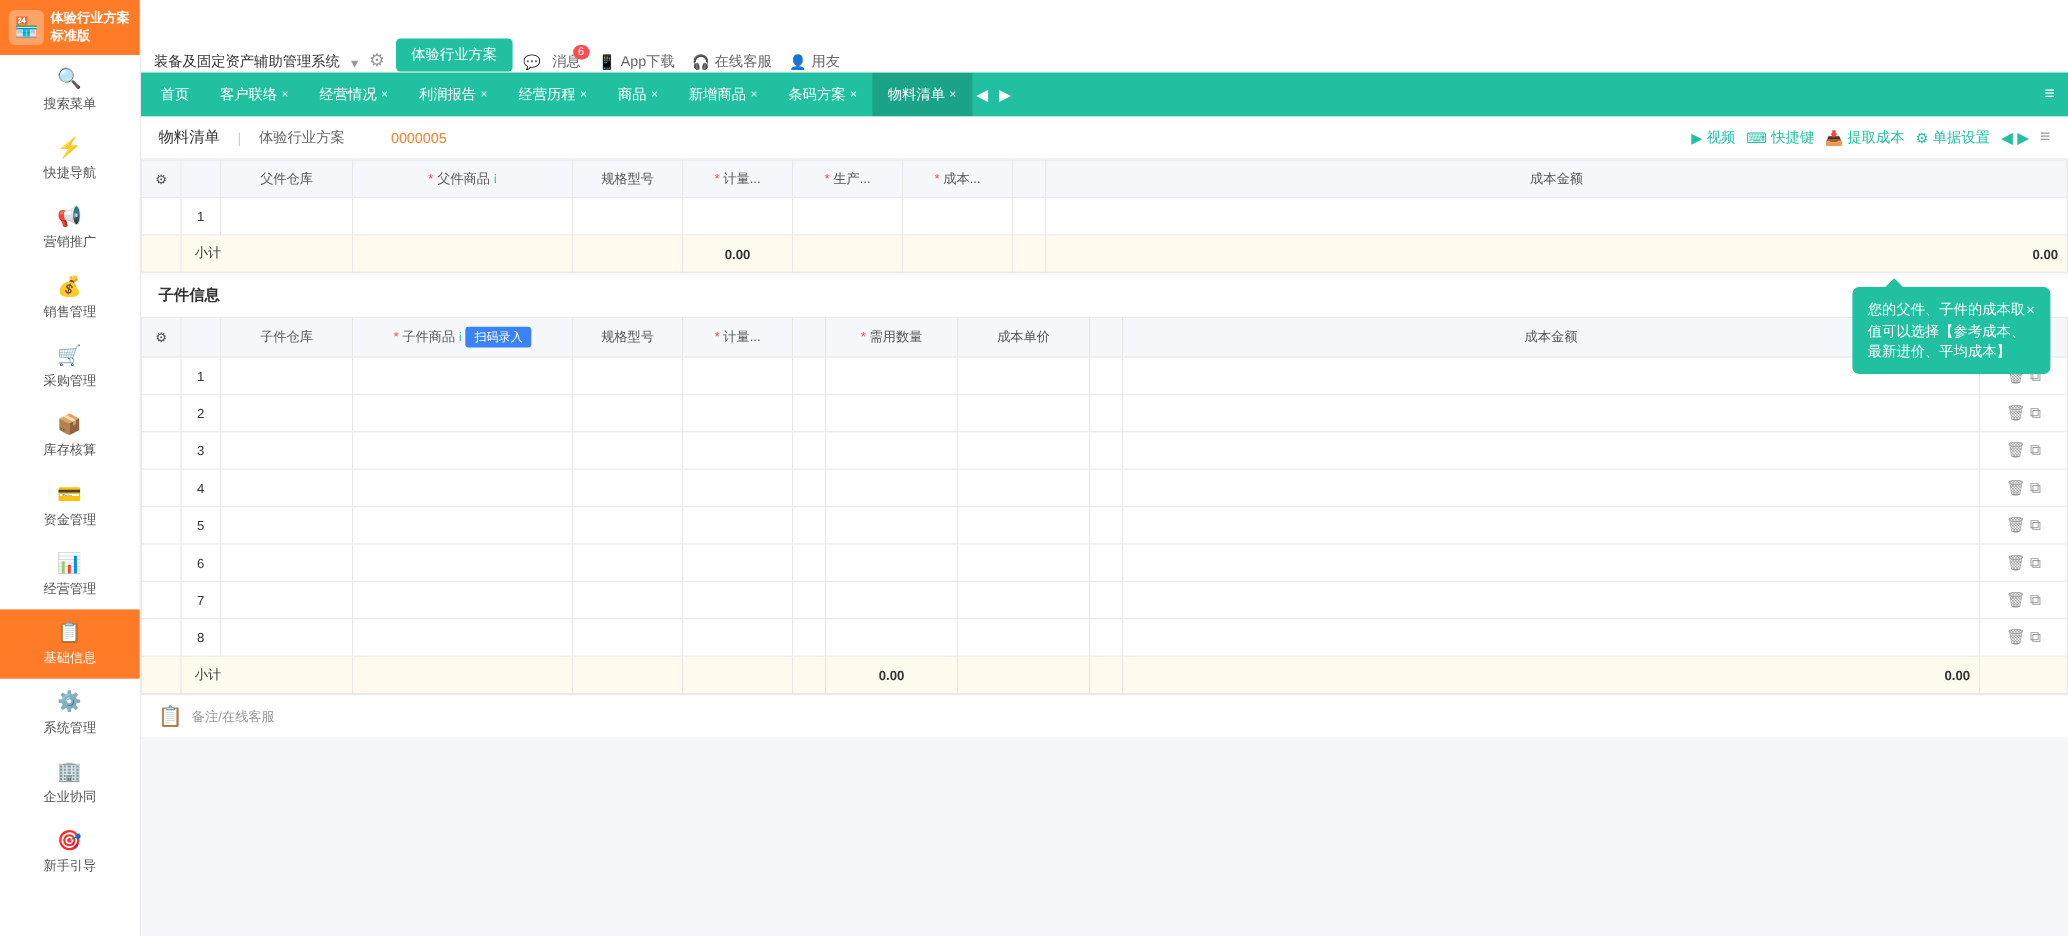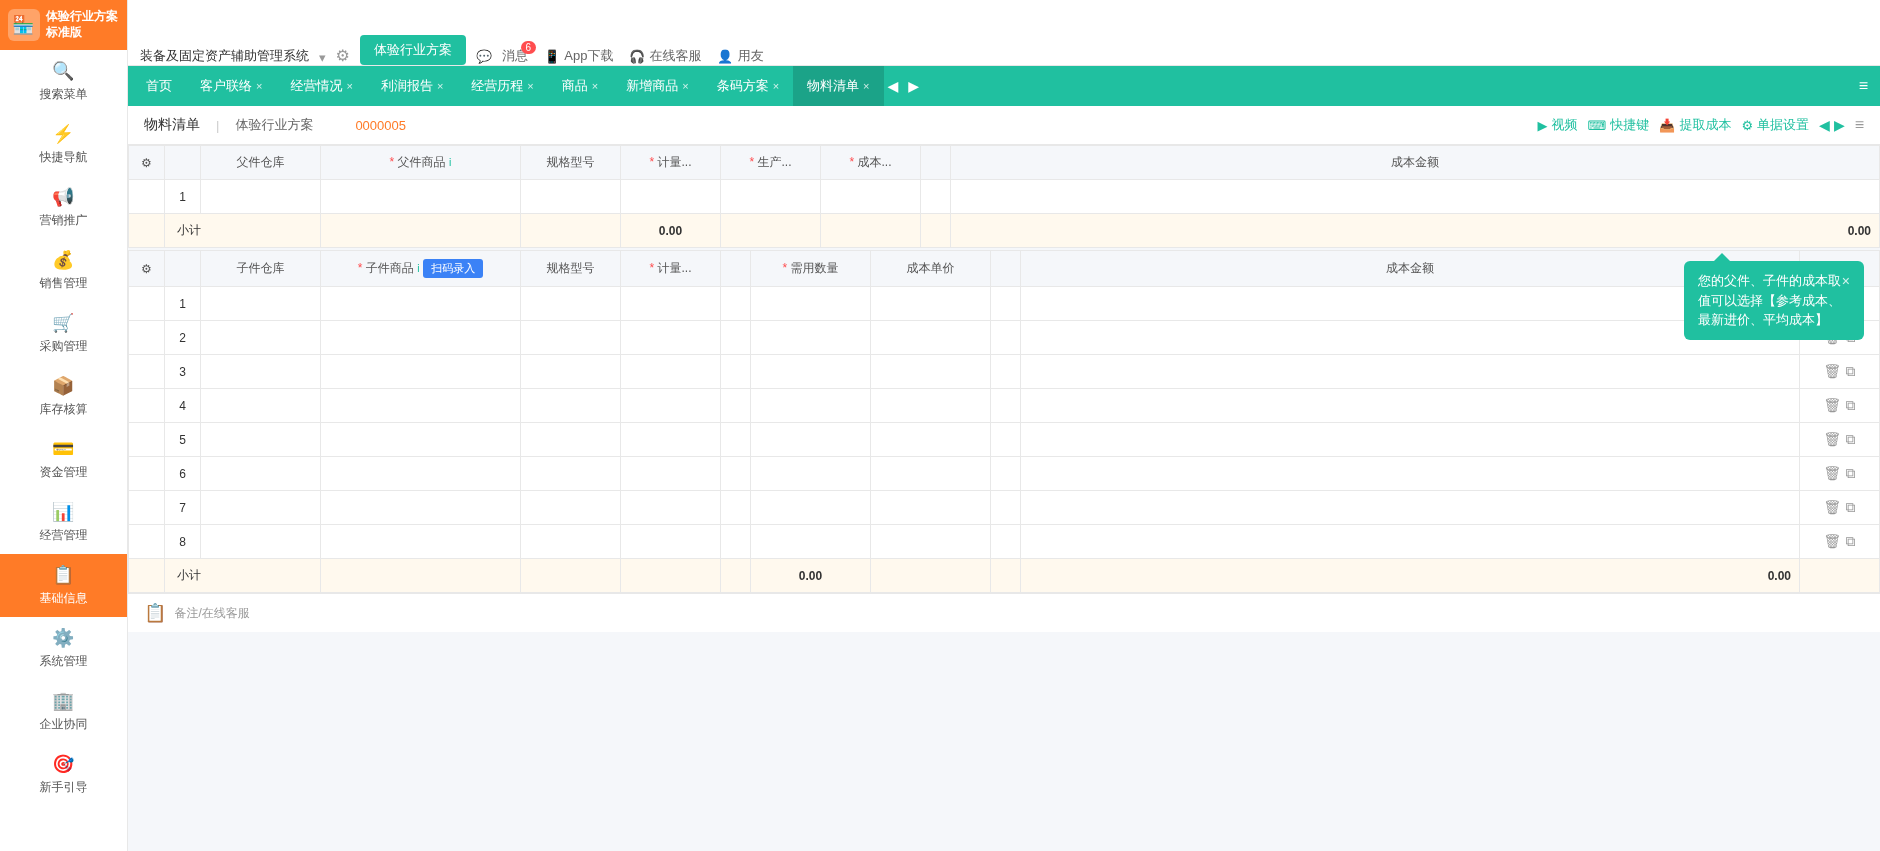--- a/index.html
+++ b/index.html
@@ -456,20 +456,21 @@
               <td></td>
               <td></td>
               <td></td>
               <td style="font-weight:bold;text-align:right;">0.00</td>
             </tr>
           </tbody>
         </table>
       </div>
 
       <div class="section" style="margin-top:2px;">
+        <div class="section-header">子件信息</div>
         <table class="data-table">
           <thead>
             <tr>
               <th style="width:36px;">⚙</th>
               <th style="width:36px;"></th>
               <th style="width:120px;">子件仓库</th>
               <th style="width:200px;">
                 <span class="required">*</span>
                 <span>子件商品</span>
                 <span style="color:#20c0a0;font-size:11px;">ℹ</span>

